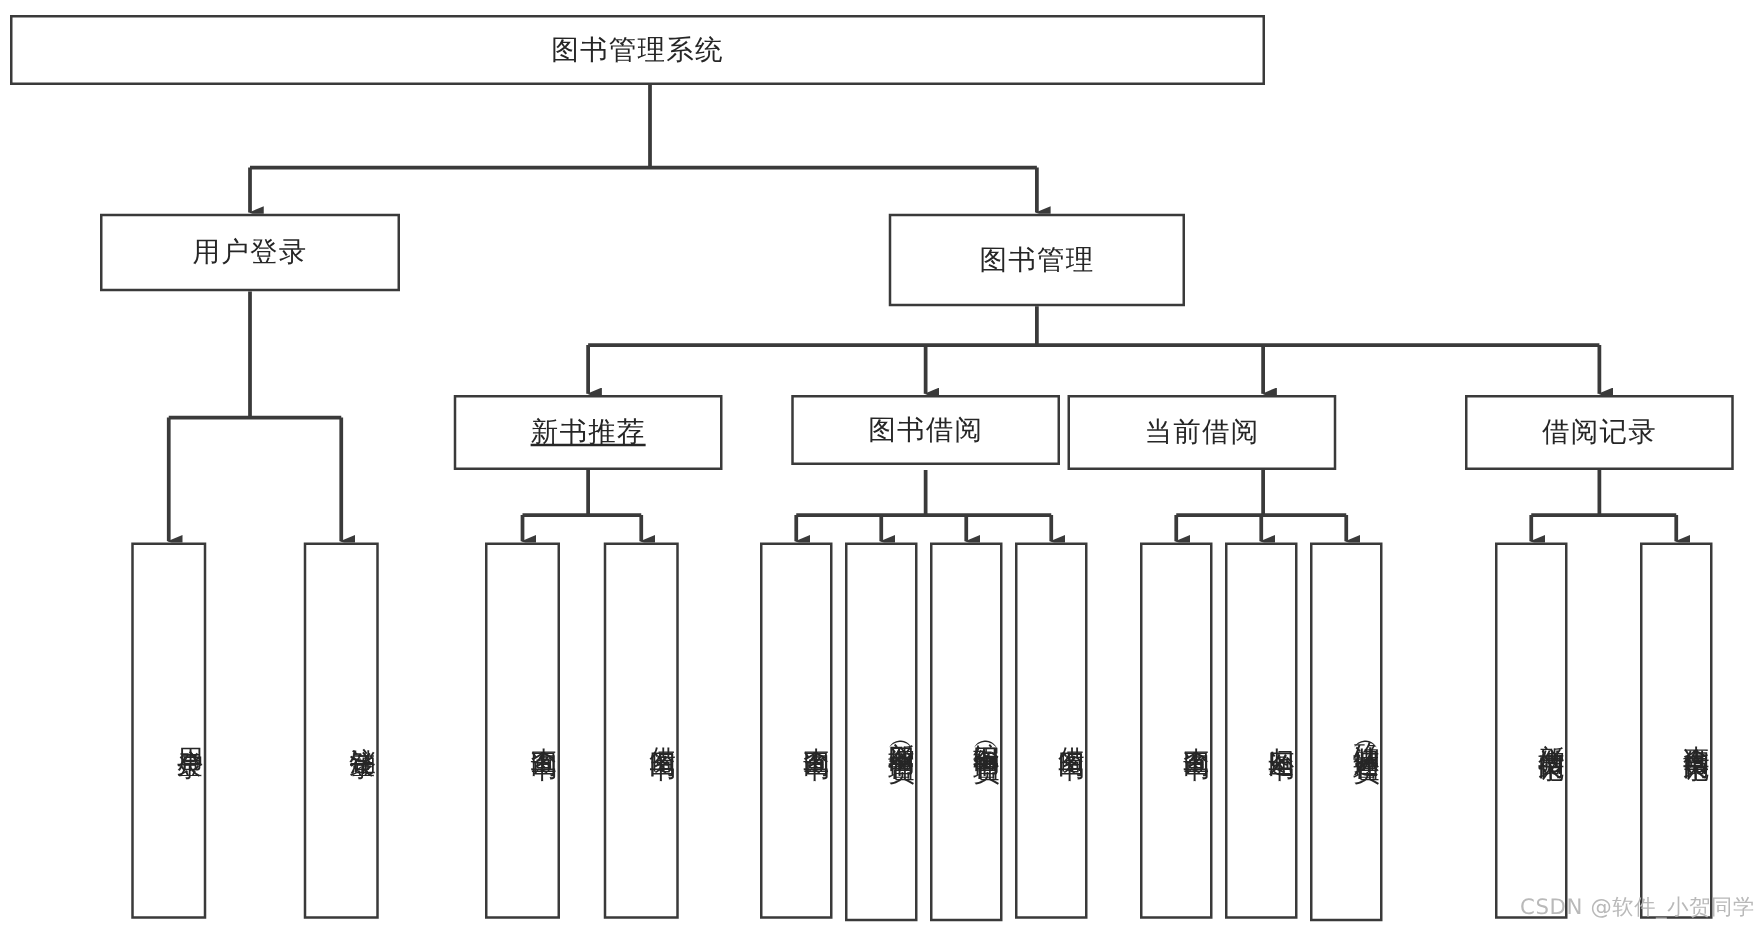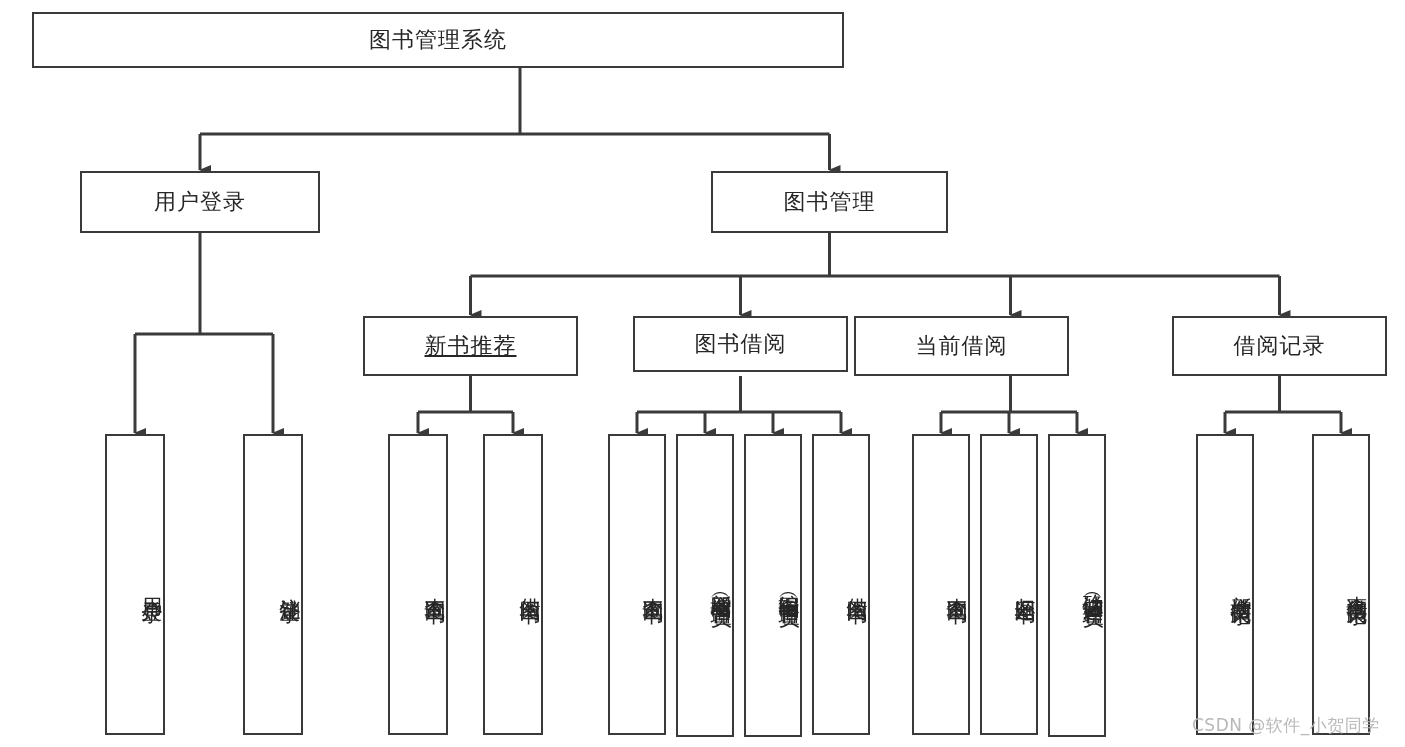--- a/index.html
+++ b/index.html
@@ -54,20 +54,21 @@
     writing-mode: vertical-rl;
     text-orientation: upright;
     white-space: nowrap;
   }
   .watermark {
     position: absolute;
     font-size: 17px;
     color: #b9b9b9;
     white-space: nowrap;
     letter-spacing: 0.5px;
+    margin-left: 24px;
   }
 </style>
 </head>
 <body>
 
 <div id="canvas">
 
   <svg class="edges" viewBox="0 0 1405 747" xmlns="http://www.w3.org/2000/svg">
     <defs>
       <marker id="arrow" viewBox="0 0 10 12" refX="5" refY="11" markerWidth="10" markerHeight="12" orient="auto-start-reverse" markerUnits="userSpaceOnUse">
@@ -105,27 +106,27 @@
         <path d="M1009,412 L1009,433" marker-end="url(#arrow)"></path>
         <path d="M1077,412 L1077,433" marker-end="url(#arrow)"></path>
         <path d="M1279.5,376 L1279.5,412"></path>
         <path d="M1225,412 L1341,412"></path>
         <path d="M1225,412 L1225,433" marker-end="url(#arrow)"></path>
         <path d="M1341,412 L1341,433" marker-end="url(#arrow)"></path>
       </g>
   </svg>
 
   <div id="node-layer">
-      <div class="node horiz" style="left: 32px; top: 12px; width: 812px; height: 56px;">
+      <div class="node horiz" style="left: 8px; top: 12px; width: 1004px; height: 56px;">
         <span>图书管理系统</span>
       </div>
       <div class="node horiz" style="left: 80px; top: 171px; width: 240px; height: 62px;">
         <span>用户登录</span>
       </div>
-      <div class="node horiz" style="left: 711px; top: 171px; width: 237px; height: 62px;">
+      <div class="node horiz" style="left: 711px; top: 171px; width: 237px; height: 74px;">
         <span>图书管理</span>
       </div>
       <div class="node horiz" style="left: 363px; top: 316px; width: 215px; height: 60px; text-decoration: underline;">
         <span>新书推荐</span>
       </div>
       <div class="node horiz" style="left: 633px; top: 316px; width: 215px; height: 56px;">
         <span>图书借阅</span>
       </div>
       <div class="node horiz" style="left: 854px; top: 316px; width: 215px; height: 60px;">
         <span>当前借阅</span>

